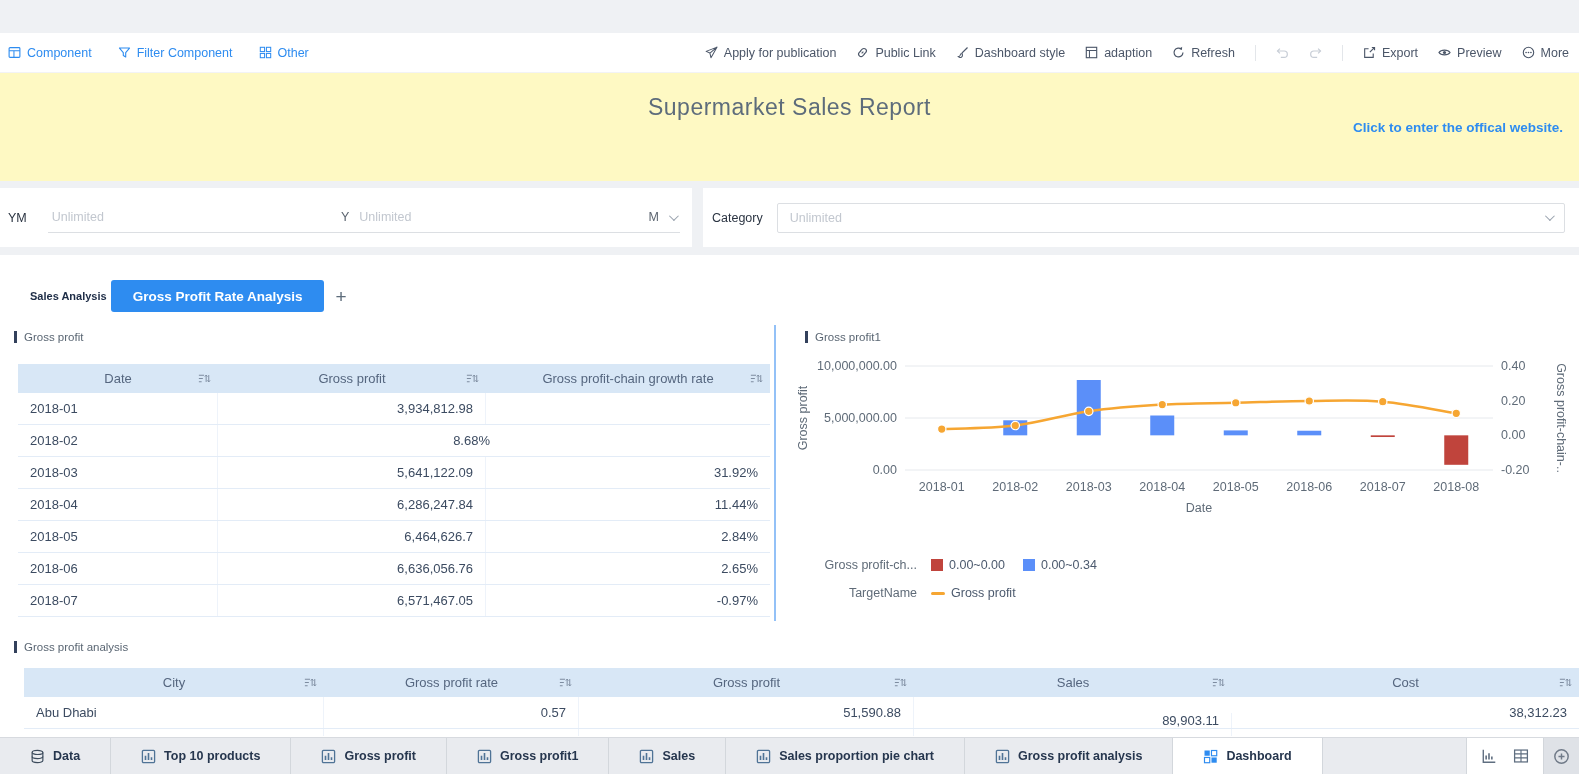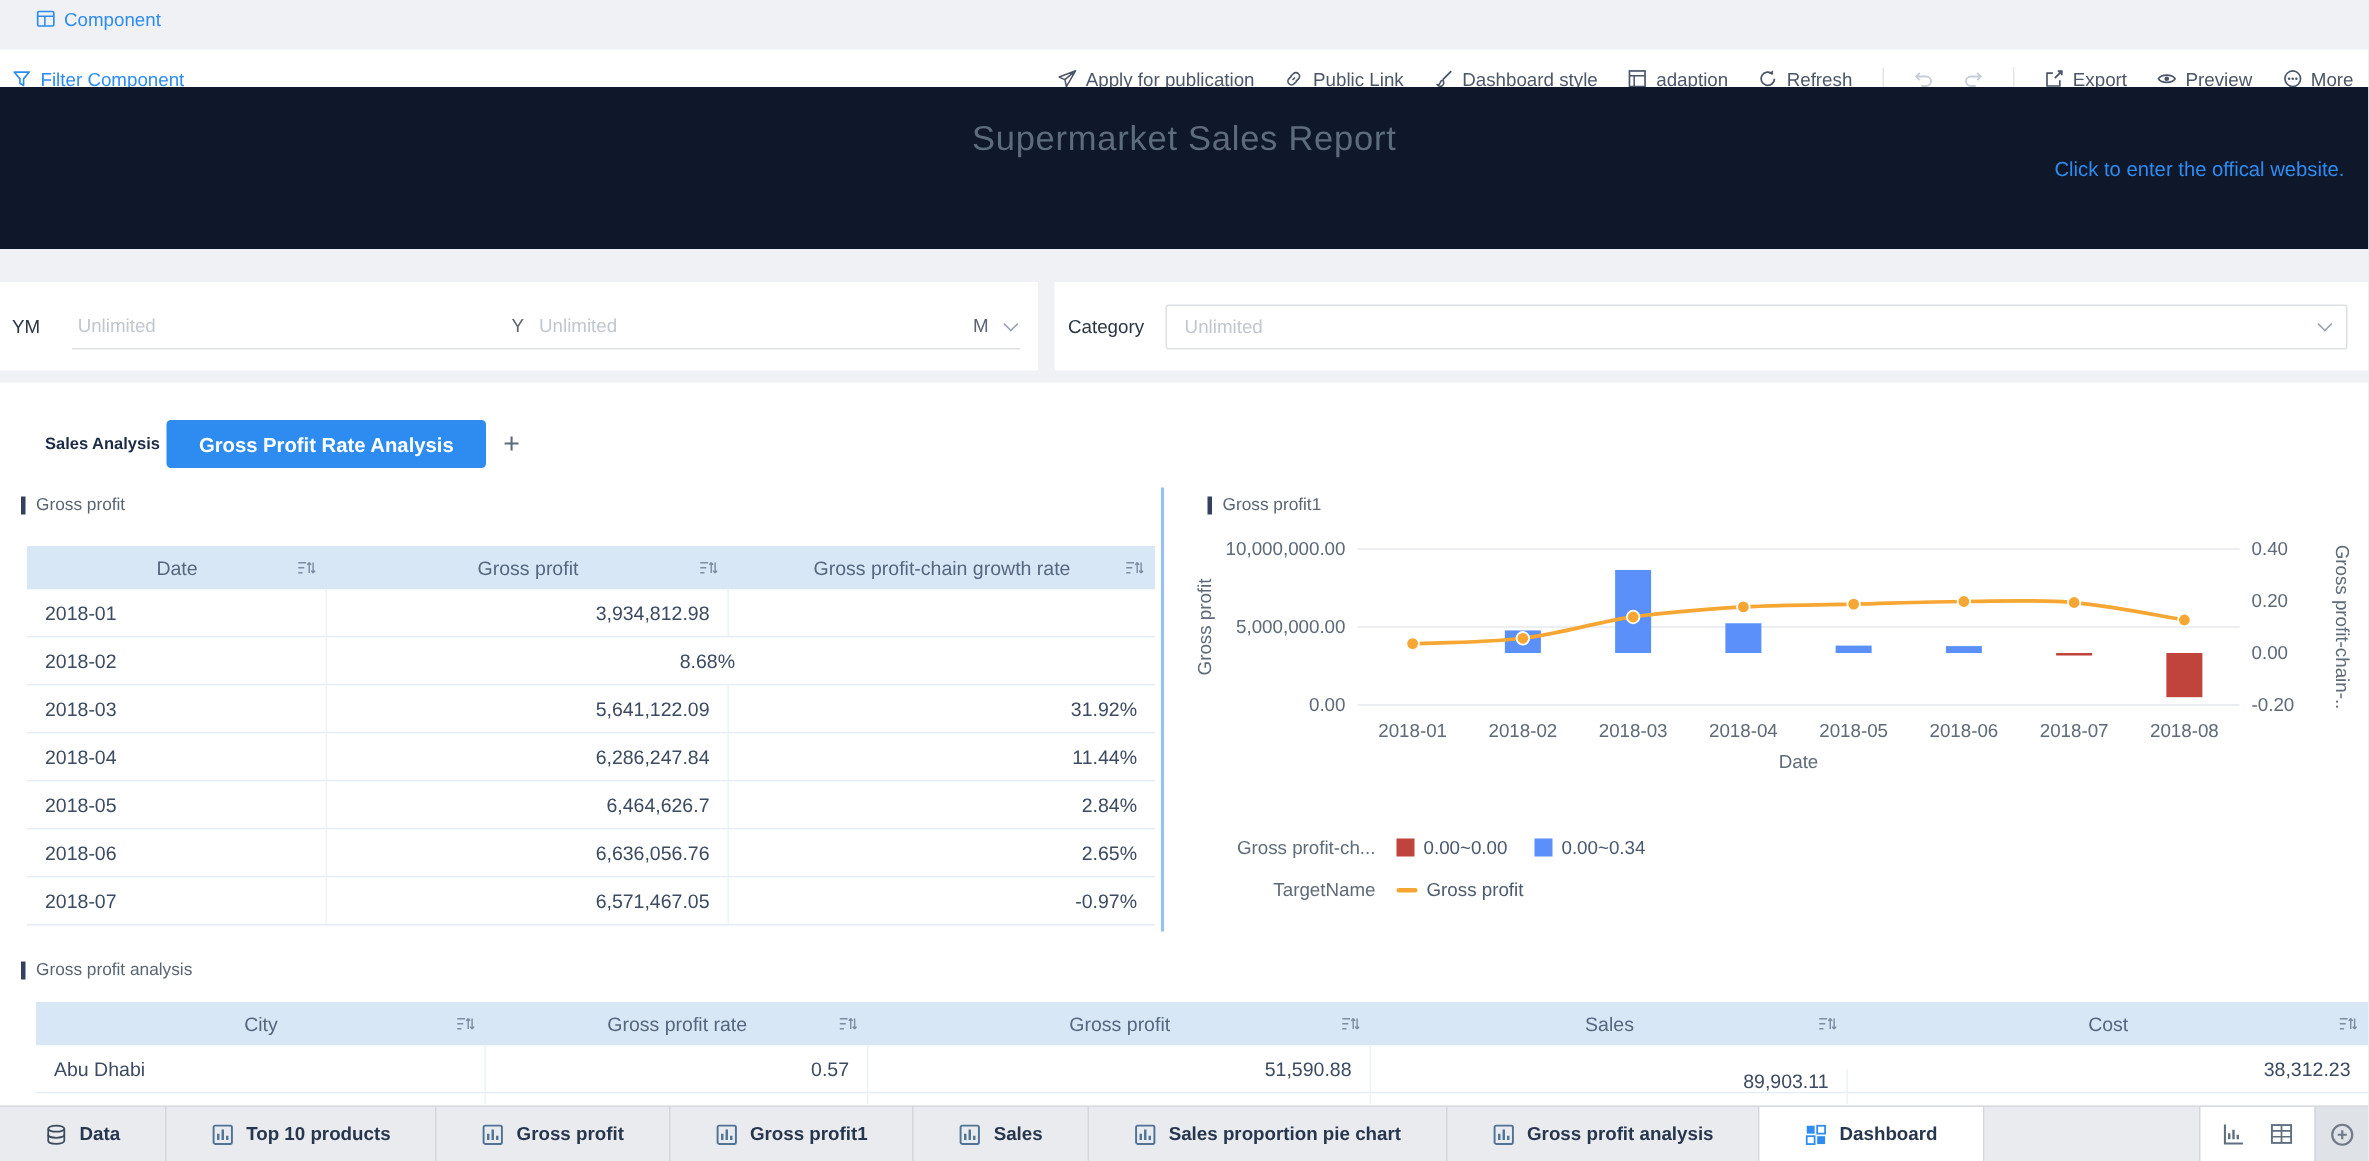--- a/index.html
+++ b/index.html
@@ -7,33 +7,33 @@
   .screen { position: relative; width: 1579px; height: 774px; background: #eff1f4; overflow: hidden; }
 
   
   .topbar { position: absolute; top: 0; left: 0; right: 0; height: 33px; background: #1a2330; display: flex; align-items: center; }
   .exit-btn { width: 46px; height: 33px; display: flex; align-items: center; justify-content: center; color: #dfe4ea; cursor: pointer; }
   .doc-tab { height: 33px; background: #232f3e; color: #fff; font-size: 12px; font-weight: bold; display: flex; align-items: center; gap: 30px; padding: 0 14px 0 16px; cursor: pointer; }
   .doc-tab .kebab { color: #aab3bf; display: flex; }
 
   
   .toolbar { position: absolute; top: 33px; left: 0; right: 0; height: 40px; background: #fff; border-bottom: 1px solid #f2f3f5; display: flex; align-items: center; justify-content: space-between; padding: 0 10px 0 8px; }
-  .tb-left { display: flex; align-items: center; gap: 26px; flex-direction: column; }
+  .tb-left { display: flex; align-items: center; gap: 26px; }
   .tb-right { display: flex; align-items: center; gap: 20px; }
   .tb-item { display: flex; align-items: center; gap: 6px; font-size: 12.5px; cursor: pointer; white-space: nowrap; }
   .tb-left .tb-item { color: #2e8cf0; }
   .tb-right .tb-item { color: #4b5668; }
   .tb-item.disabled { color: #c7cdd6; cursor: default; }
   .tb-sep { width: 1px; height: 16px; background: #e3e6ea; }
   .icon svg { width: 13px; height: 13px; display: block; }
 
   
-  .title-area { position: absolute; top: 58px; left: 0; right: 0; height: 108px; background: #0f172a; }
+  .title-area { position: absolute; top: 73px; left: 0; right: 0; height: 108px; background: #fef9c3; }
   .page-title { position: absolute; top: 21px; left: 0; width: 100%; text-align: center; font-size: 23px; font-weight: 400; letter-spacing: .5px; color: #5d6c7b; }
-  .official-link { position: absolute; right: 16px; top: 47px; font-size: 13.5px; color: #2e8cf0; cursor: pointer; text-decoration: none; }
+  .official-link { position: absolute; right: 16px; top: 47px; font-size: 13.5px; color: #2e8cf0; cursor: pointer; text-decoration: none; font-weight: bold; }
 
   
   .filter-row { position: absolute; top: 181px; left: 0; right: 0; height: 60px; display: flex; gap: 11px; padding-top: 7px; }
   .filter-panel { background: #fff; height: 59px; display: flex; align-items: center; }
   .ym-panel { width: 692px; padding: 0 12px 0 8px; }
   .cat-panel { flex: 1; padding: 0 14px 0 9px; }
   .filter-label { font-size: 12.5px; color: #2b3442; flex: none; }
   .ym-field { flex: 1; margin-left: 21px; height: 30px; display: flex; align-items: center; border-bottom: 1px solid #dcdfe3; padding: 0 4px; cursor: pointer; }
   .ym-field .ph { color: #c2c7cf; font-size: 12.5px; }
   .ym-field .ph.grow, .ym-field .ph.first { flex: 1; }

